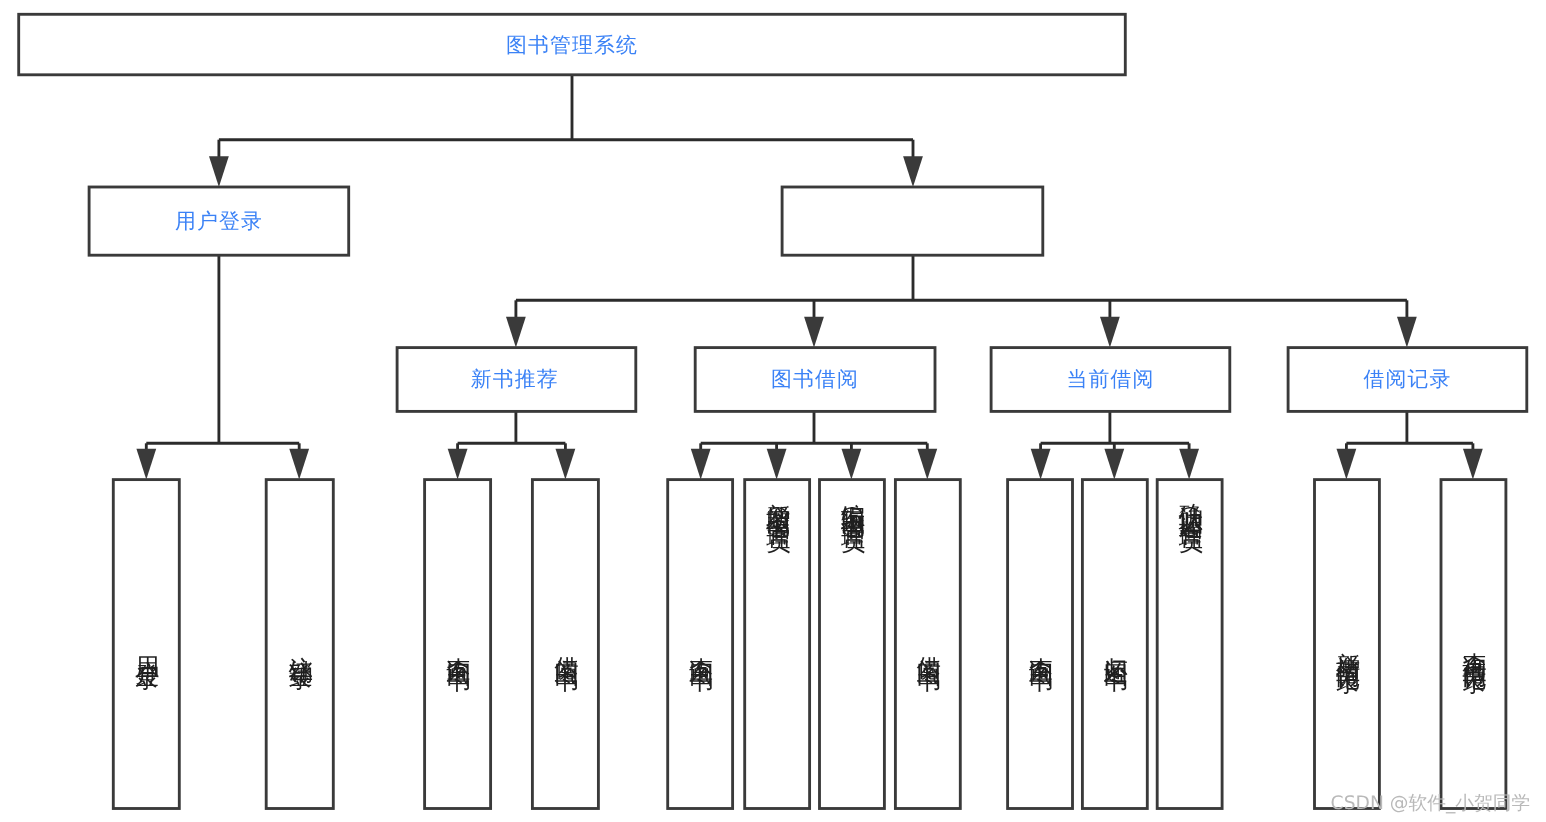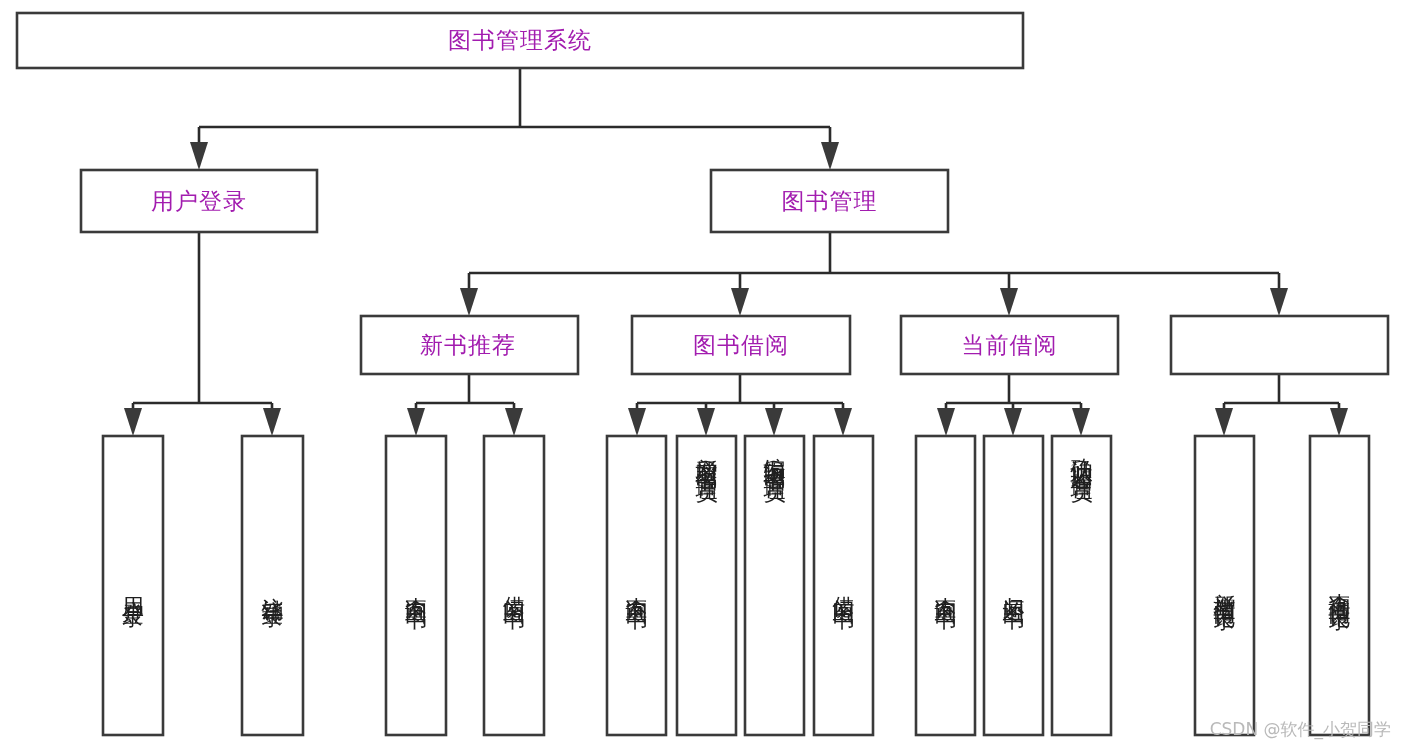--- a/index.html
+++ b/index.html
@@ -62,22 +62,22 @@
   }
   .hlabel-wrap {
     position: absolute;
     display: flex;
     align-items: center;
     justify-content: center;
     pointer-events: none;
   }
   .hlabel-text {
     font-family: "DejaVu Sans", "Liberation Sans", sans-serif;
-    font-size: 23px;
-    color: #a21caf;
+    font-size: 19px;
+    color: #3b82f6;
     letter-spacing: 1px;
     white-space: nowrap;
   }
   #watermark {
     position: absolute;
     right: 14px;
     bottom: 6px;
     font-family: "DejaVu Sans", "Liberation Sans", sans-serif;
     font-size: 17px;
     color: #b9b9b9;
@@ -199,36 +199,36 @@
   </svg>
 
   <div class="hlabel-wrap" style="left:17px; top:13px; width:1006px; height:55px;">
     <span class="hlabel-text">图书管理系统</span>
   </div>
 
   <div class="hlabel-wrap" style="left:81px; top:170px; width:236px; height:62px;">
     <span class="hlabel-text">用户登录</span>
   </div>
 
-  <div class="hlabel-wrap" style="left:711px; top:170px; width:237px; height:62px;">
-    <span class="hlabel-text">图书管理</span>
-  </div>
 
   <div class="hlabel-wrap" style="left:356px; top:316px; width:224px; height:58px;justify-content:center;">
     <span class="hlabel-text">新书推荐</span>
   </div>
 
   <div class="hlabel-wrap" style="left:632px; top:316px; width:218px; height:58px;border-radius:14px;">
     <span class="hlabel-text">图书借阅</span>
   </div>
 
   <div class="hlabel-wrap" style="left:901px; top:316px; width:217px; height:58px;">
     <span class="hlabel-text">当前借阅</span>
   </div>
 
+  <div class="hlabel-wrap" style="left:1171px; top:316px; width:217px; height:58px;">
+    <span class="hlabel-text">借阅记录</span>
+  </div>
 
   <div class="vlabel-wrap" style="left:103px; top:436px; width:60px; height:299px;">
     <span class="vlabel-text">用户登录</span>
   </div>
   <div class="vlabel-wrap" style="left:242px; top:436px; width:61px; height:299px;">
     <span class="vlabel-text">注销登录</span>
   </div>
 
   <div class="vlabel-wrap" style="left:386px; top:436px; width:60px; height:299px;">
     <span class="vlabel-text">查询图书</span>

